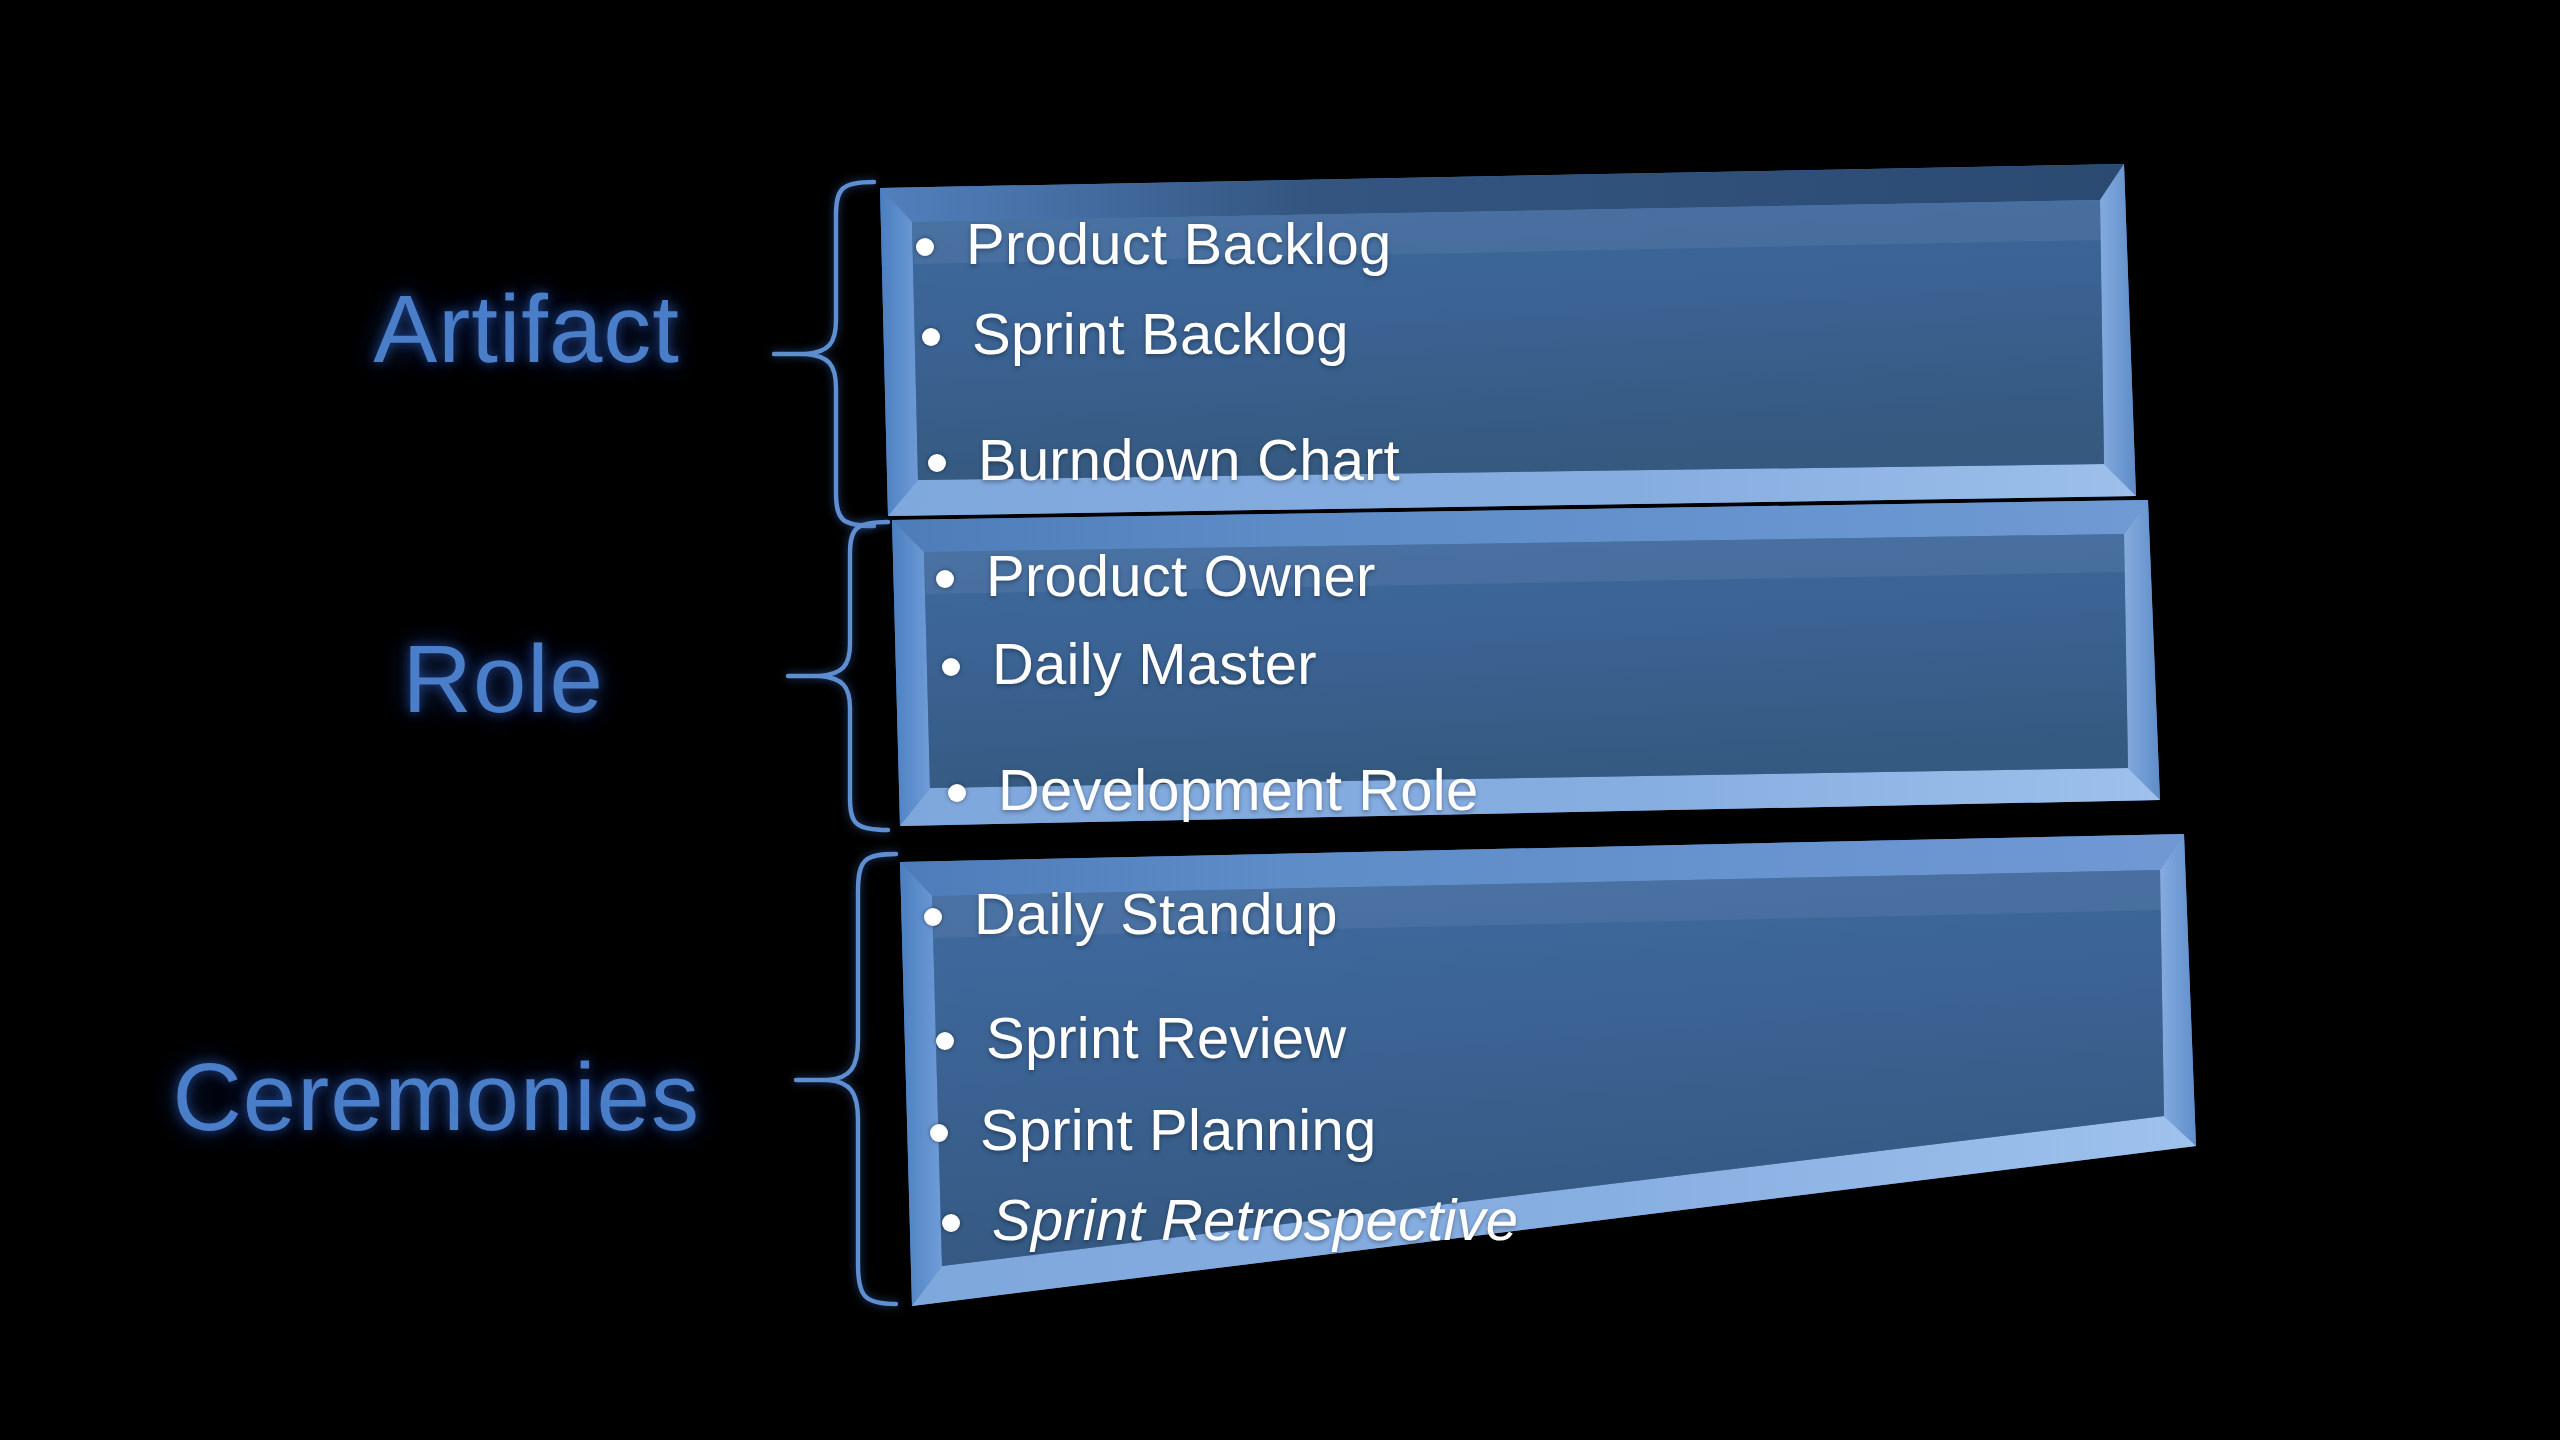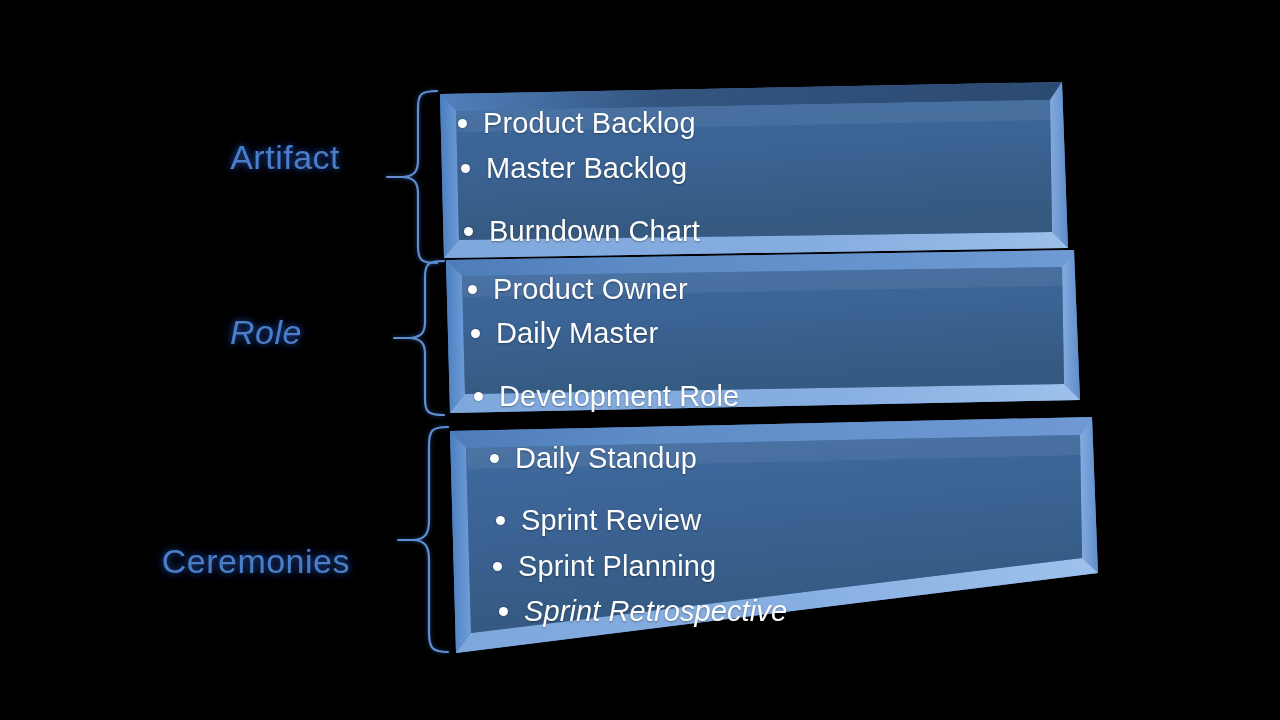--- a/index.html
+++ b/index.html
@@ -17,34 +17,34 @@
   .stage {
     position: absolute;
     inset: 0;
     background: #000;
   }
 
   
   .cat-label {
     position: absolute;
     color: #4a7ec8;
-    font-size: 34px;
+    font-size: 48px;
     font-weight: 400;
     letter-spacing: 0.5px;
     white-space: nowrap;
     text-shadow:
       0 0 6px rgba(40,80,160,0.85),
       0 0 14px rgba(30,60,130,0.6),
       0 0 22px rgba(20,45,100,0.45);
     text-align: right;
     transform-origin: right center;
   }
   #label-artifact { right: 940px; top: 138px; }
-  #label-role     { right: 978px; top: 313px; font-style: italic; }
-  #label-ceremonies { right: 930px; top: 542px; }
+  #label-role     { right: 978px; top: 313px; }
+  #label-ceremonies { right: 930px; top: 522px; }
 
   
   .brace {
     position: absolute;
     pointer-events: none;
   }
   .brace svg { display: block; overflow: visible; }
   .brace path {
     fill: none;
     stroke: #5f8fd0;
@@ -111,21 +111,21 @@
   #panel-role .panel-content {
     left: 30px; top: 26px;
   }
   #panel-role .bullet-row { margin-bottom: 14px; text-align: center; }
 
   
   #panel-ceremonies {
     left: 442px; top: 415px; width: 660px; height: 250px;
   }
   #panel-ceremonies .panel-content {
-    left: 48px; top: 28px;
+    left: 20px; top: 28px;
   }
   #panel-ceremonies .bullet-row { margin-bottom: 15px; }
 
   
   .skew-a { transform: translateX(0px); }
   .skew-b { transform: translateX(3px); }
   .skew-c { transform: translateX(6px); margin-top: 32px; }
   .skew-d { transform: translateX(9px); font-style: italic; }
 </style>
 </head>
@@ -192,21 +192,21 @@
         <polygon points="26,31 620,20 621,40 27,52" fill="#ffffff" opacity="0.06"></polygon>
       </svg>
     </div>
     <div class="panel-content">
       <div class="bullet-row skew-a">
         <span class="bullet-dot"></span>
         <span class="bullet-text">Product Backlog</span>
       </div>
       <div class="bullet-row skew-b">
         <span class="bullet-dot"></span>
-        <span class="bullet-text">Master Backlog</span>
+        <span class="bullet-text">Sprint Backlog</span>
       </div>
       <div class="bullet-row skew-c">
         <span class="bullet-dot"></span>
         <span class="bullet-text">Burndown Chart</span>
       </div>
     </div>
   </div>
 
   <div class="cat-label" id="label-role">Role</div>
 

